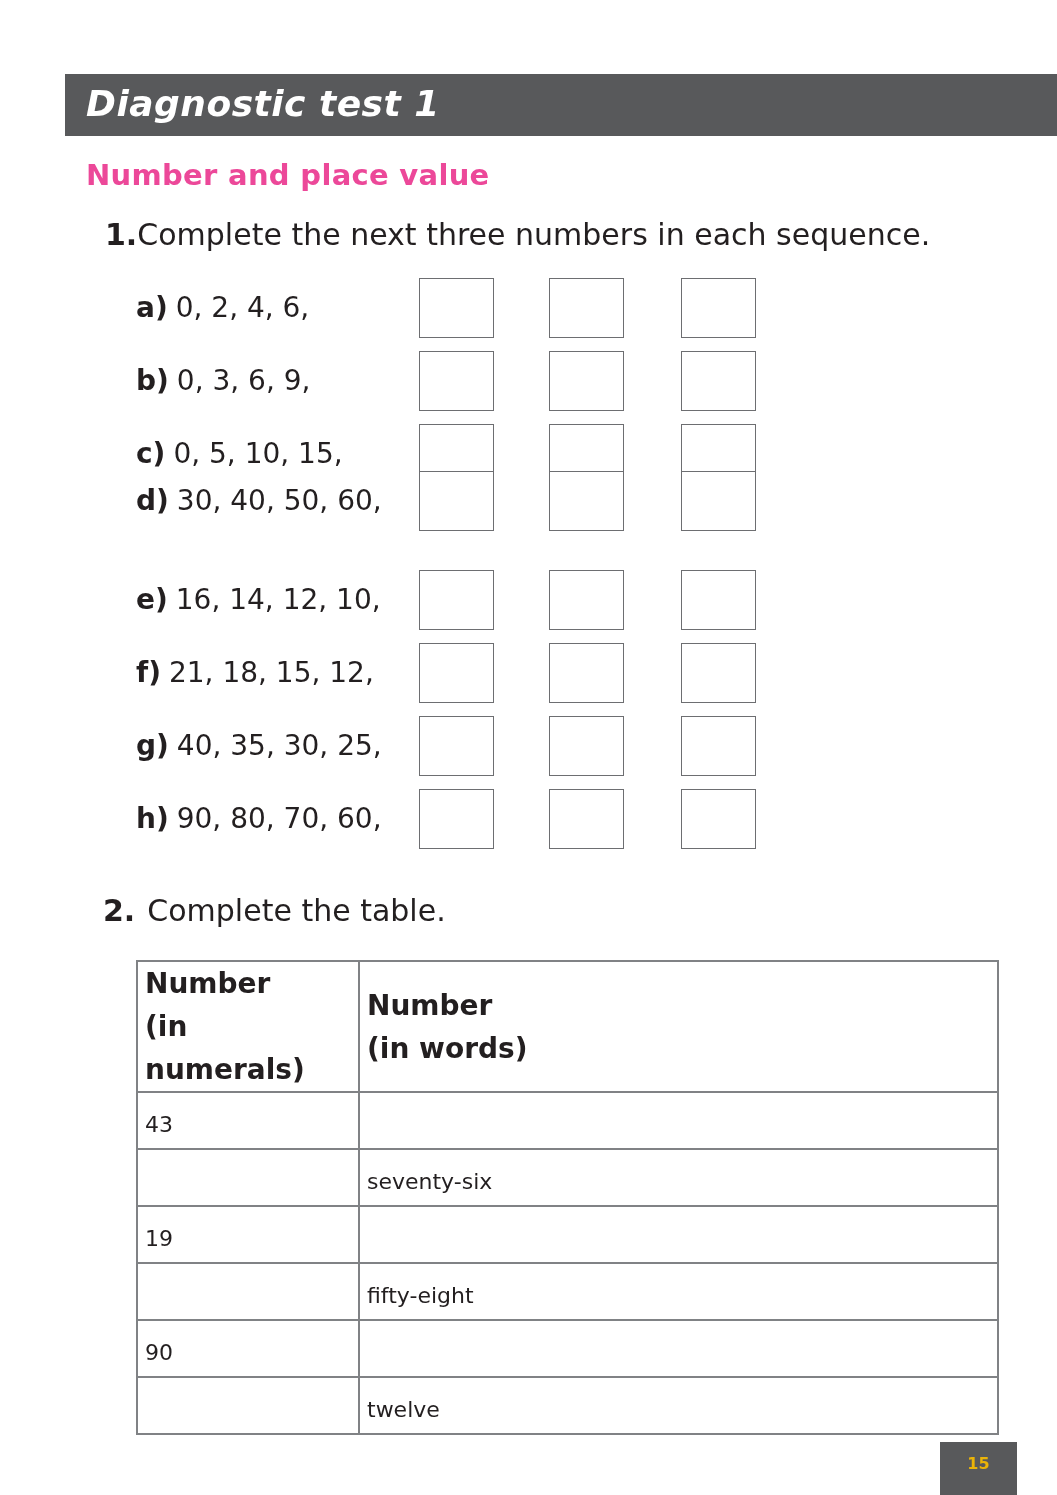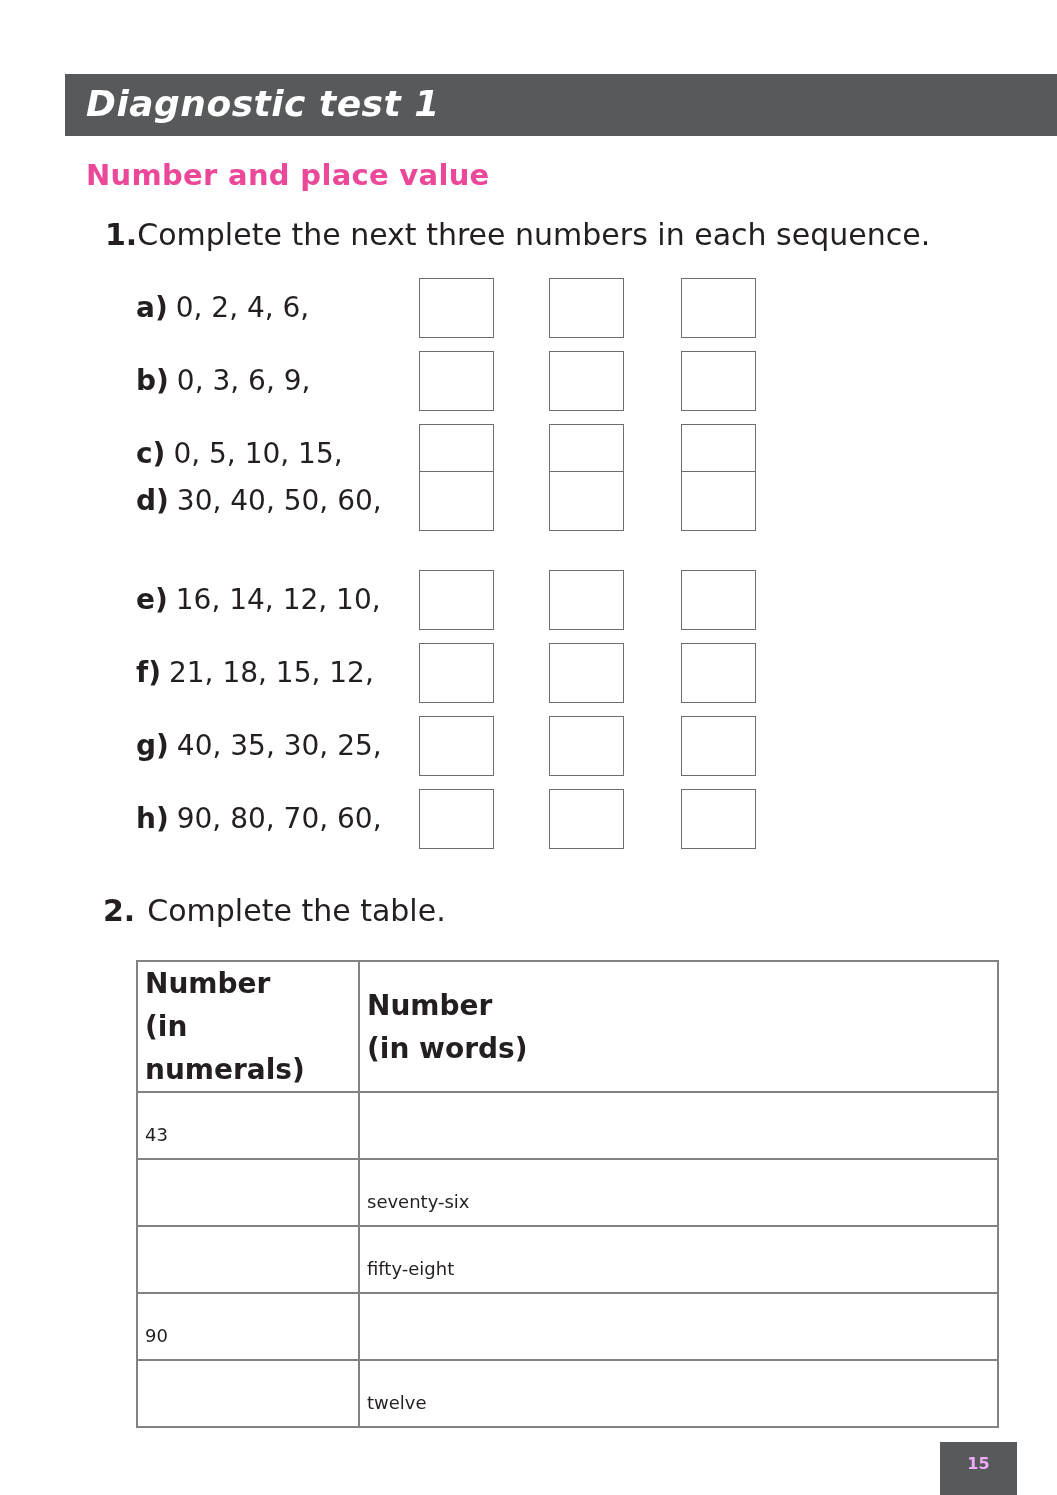--- a/index.html
+++ b/index.html
@@ -108,33 +108,33 @@
     .num-table col.c1 { width: 222px; }
     .num-table col.c2 { width: 639px; }
     .num-table th {
       height: 90px;
       font-weight: bold;
       font-size: 28px;
       line-height: 43px;
     }
     .num-table td {
       height: 47px;
-      font-size: 18px;
+      font-size: 22px;
       line-height: 34px;
-      padding-top: 18px;
+      padding-top: 8px;
     }
 
     .page-number {
       position: absolute;
       left: 940px;
       top: 1442px;
       width: 77px;
       height: 53px;
       background: #58595b;
-      color: #f0abfc;
+      color: #eab308;
       font-weight: bold;
       font-size: 16px;
       line-height: 44px;
       text-align: center;
     }
   </style>
 </head>
 <body>
 
 <div class="title-bar">
@@ -216,20 +216,24 @@
   <tbody>
     <tr>
       <td>43</td>
       <td></td>
     </tr>
     <tr>
       <td></td>
       <td>seventy-six</td>
     </tr>
     <tr>
+      <td>19</td>
+      <td></td>
+    </tr>
+    <tr>
       <td></td>
       <td>fifty-eight</td>
     </tr>
     <tr>
       <td>90</td>
       <td></td>
     </tr>
     <tr>
       <td></td>
       <td>twelve</td>

